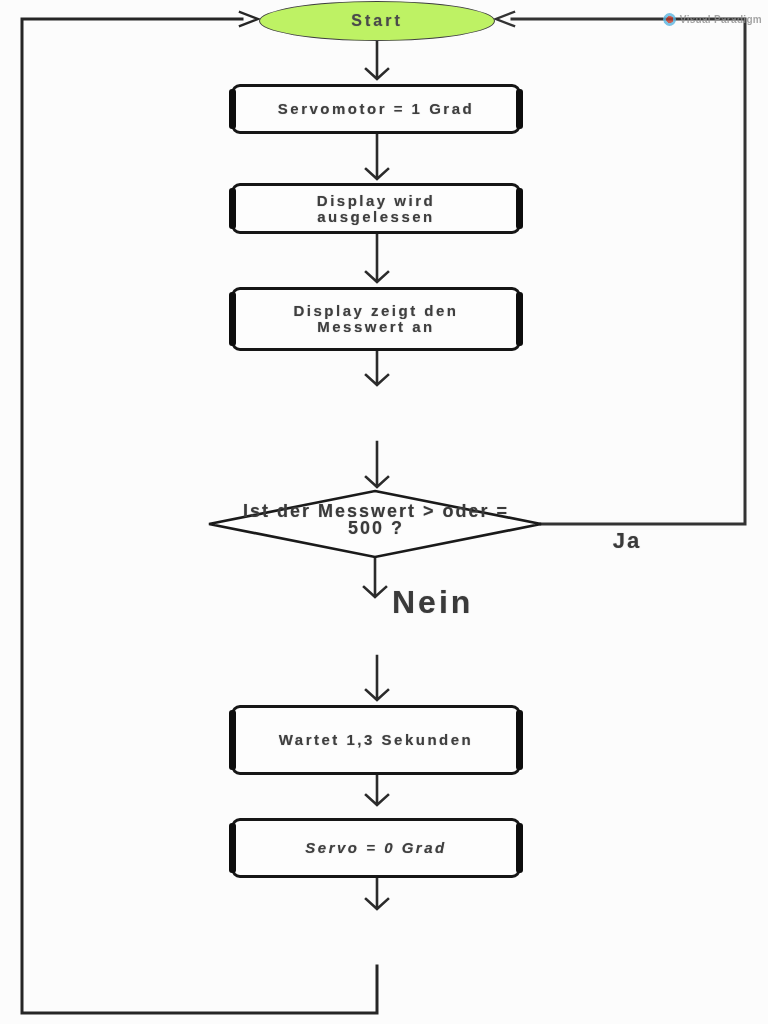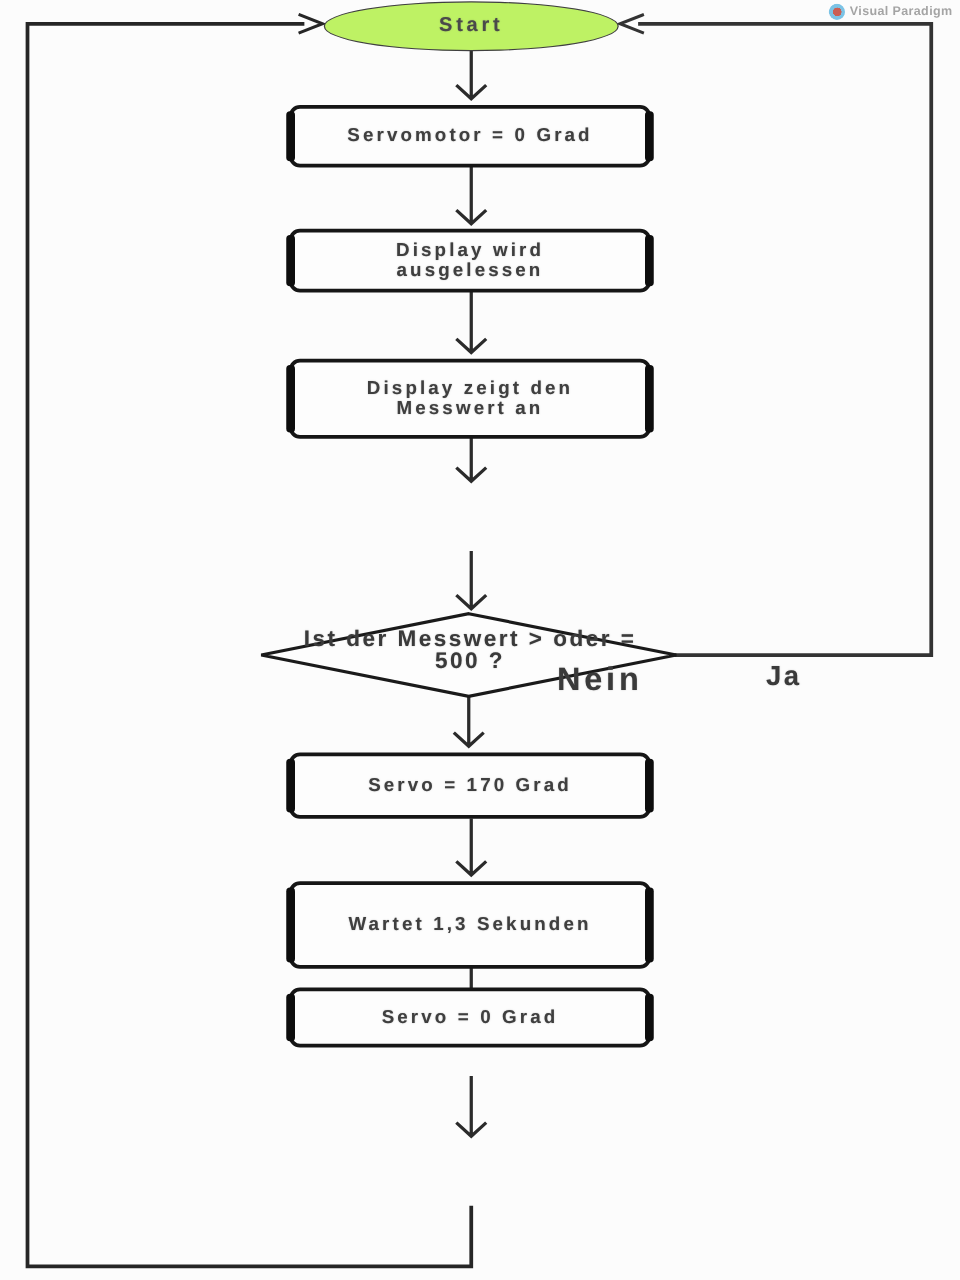--- a/index.html
+++ b/index.html
@@ -85,26 +85,26 @@
 
   
   .branch-label {
     position: absolute;
     font-weight: 700;
     color: #3a3a3a;
     text-shadow: 0 0 1px rgba(90,90,90,.5);
     z-index: 2;
   }
   .label-ja   { left: 602px; top: 528px; width: 50px; text-align: center; font-size: 22px; letter-spacing: 2px; }
-  .label-nein { left: 392px; top: 528px; width: 122px; text-align: right; font-size: 26px; letter-spacing: 3px; }
+  .label-nein { left: 392px; top: 584px; width: 122px; text-align: left; font-size: 32px; letter-spacing: 3px; }
 
   
   .watermark {
     position: absolute;
-    top: 3px; right: 6px;
+    top: 13px; right: 6px;
     display: flex; align-items: center; gap: 4px;
     opacity: .8;
     filter: blur(.4px);
     z-index: 3;
     text-align: right;
   }
   .wm-icon {
     width: 13px; height: 13px;
     border-radius: 50%;
     background: radial-gradient(circle at 52% 50%, #c0392b 0 36%, #5db5e0 38% 68%, #b9def0 70% 100%);
@@ -154,43 +154,40 @@
     </g>
 
     <polygon points="375,491 541,524 375,557 209,524" fill="#fdfdfd" stroke="#1a1a1a" stroke-width="2.6"></polygon>
   </svg>
 
   <div class="start-ellipse">
     <span>Start</span>
   </div>
 
   <div class="pbox" style="top:84px; height:50px;">
-    <span class="lbl">Servomotor = 0 Grad</span>
+    <span class="lbl">Servomotor = 1 Grad</span>
   </div>
 
   <div class="pbox" style="top:183px; height:51px;">
     <span class="lbl">Display wird
 ausgelessen</span>
   </div>
 
   <div class="pbox" style="top:287px; height:64px;">
     <span class="lbl">Display zeigt den
 Messwert an</span>
   </div>
 
 
-  <div class="pbox" style="top:602px; height:53px;">
-    <span class="lbl">Servo = 170 Grad</span>
-  </div>
 
   <div class="pbox" style="top:705px; height:70px;">
     <span class="lbl">Wartet 1,3 Sekunden</span>
   </div>
 
-  <div class="pbox" style="top:790px; height:48px;">
+  <div class="pbox" style="top:818px; height:60px;font-style:italic;">
     <span class="lbl">Servo = 0 Grad</span>
   </div>
 
 
   <div class="diamond-label">Ist der Messwert &gt; oder =
 500 ?</div>
   <div class="branch-label label-ja">Ja</div>
   <div class="branch-label label-nein">Nein</div>
 
   <div class="watermark">

